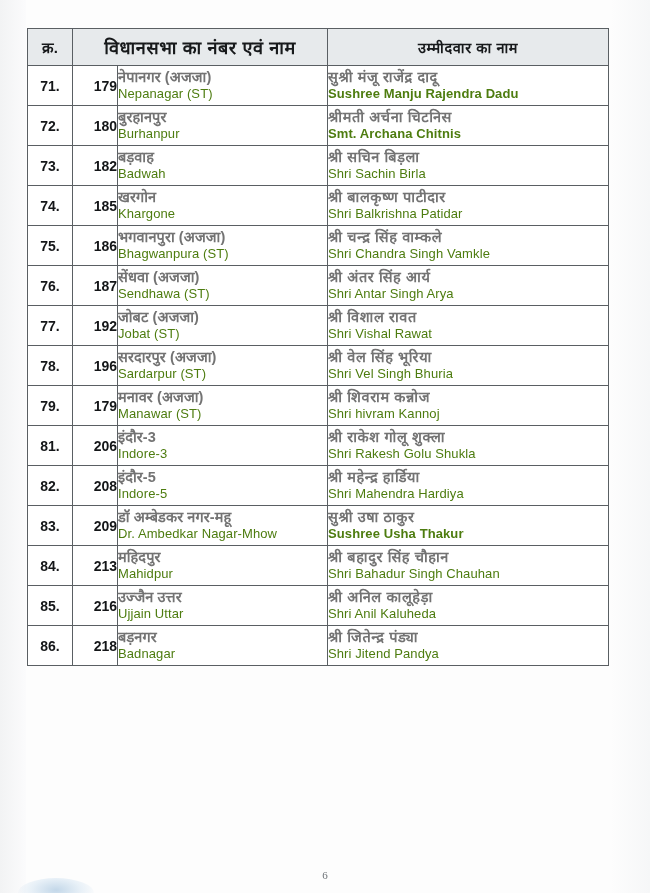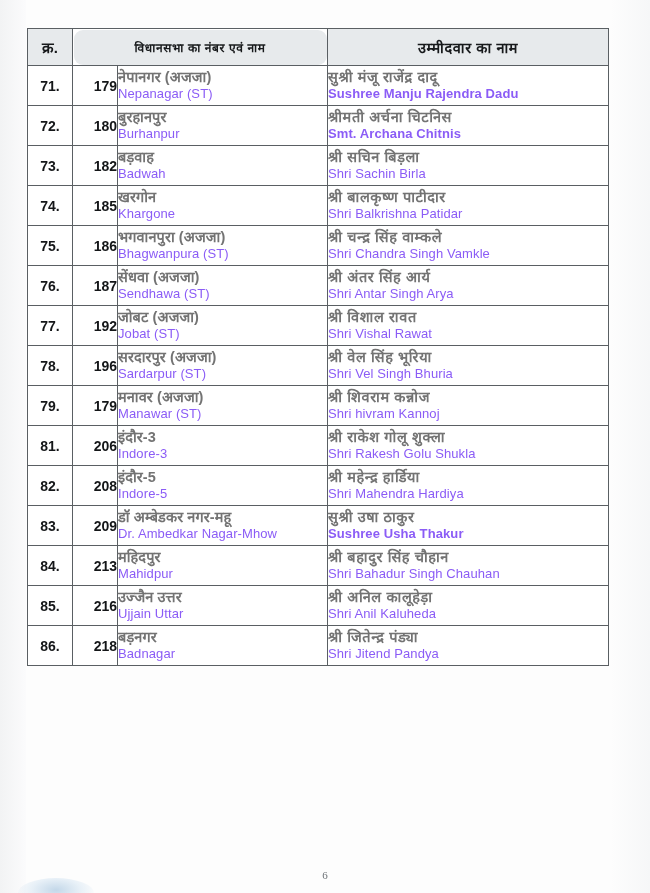--- a/index.html
+++ b/index.html
@@ -70,23 +70,22 @@
     height: 36px;
     text-align: center;
     font-weight: bold;
     color: #17191b;
   }
   .th-sno {
     font-size: 15px;
     letter-spacing: 0.2px;
   }
   .th-const {
-    font-size: 12px;
+    font-size: 18px;
     letter-spacing: 0.6px;
-    border-radius: 10px;
   }
   .th-cand {
     font-size: 14.5px;
     letter-spacing: 0.6px;
   }
 
   tbody tr { height: 40px; }
 
   td.sno {
     text-align: center;
@@ -110,21 +109,21 @@
     line-height: 1.28;
     color: #737373;
     font-weight: 600;
     letter-spacing: 0.2px;
     white-space: nowrap;
   }
   .en {
     display: block;
     font-size: 13px;
     line-height: 1.3;
-    color: #8b5cf6;
+    color: #4d7c0f;
     letter-spacing: 0.1px;
     white-space: nowrap;
   }
 
   
   td.cand .hi { font-weight: 600; }
   td.cand.bold .hi { font-weight: 800; }
   td.cand.bold .en { font-weight: 800; }
   td.cand .hi { letter-spacing: 0.6px; }
 

